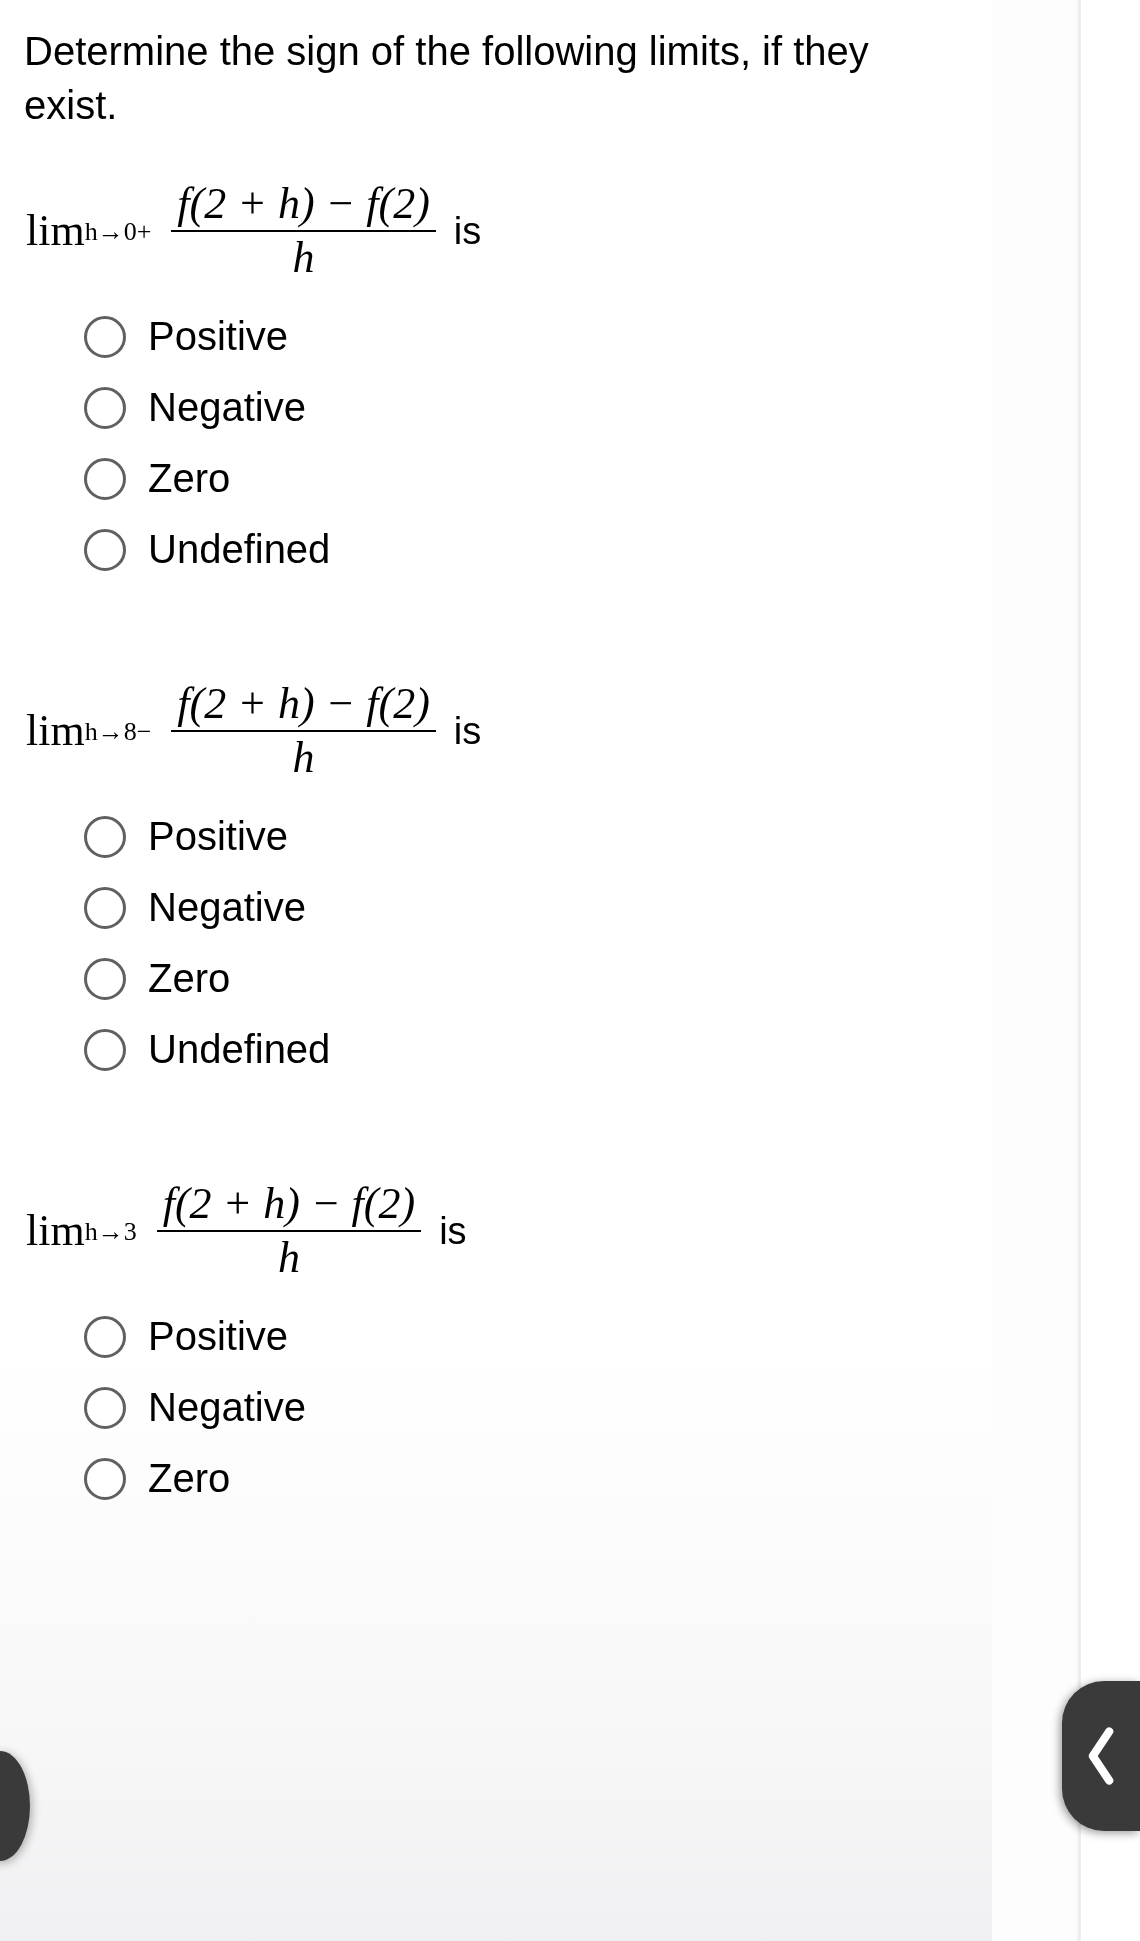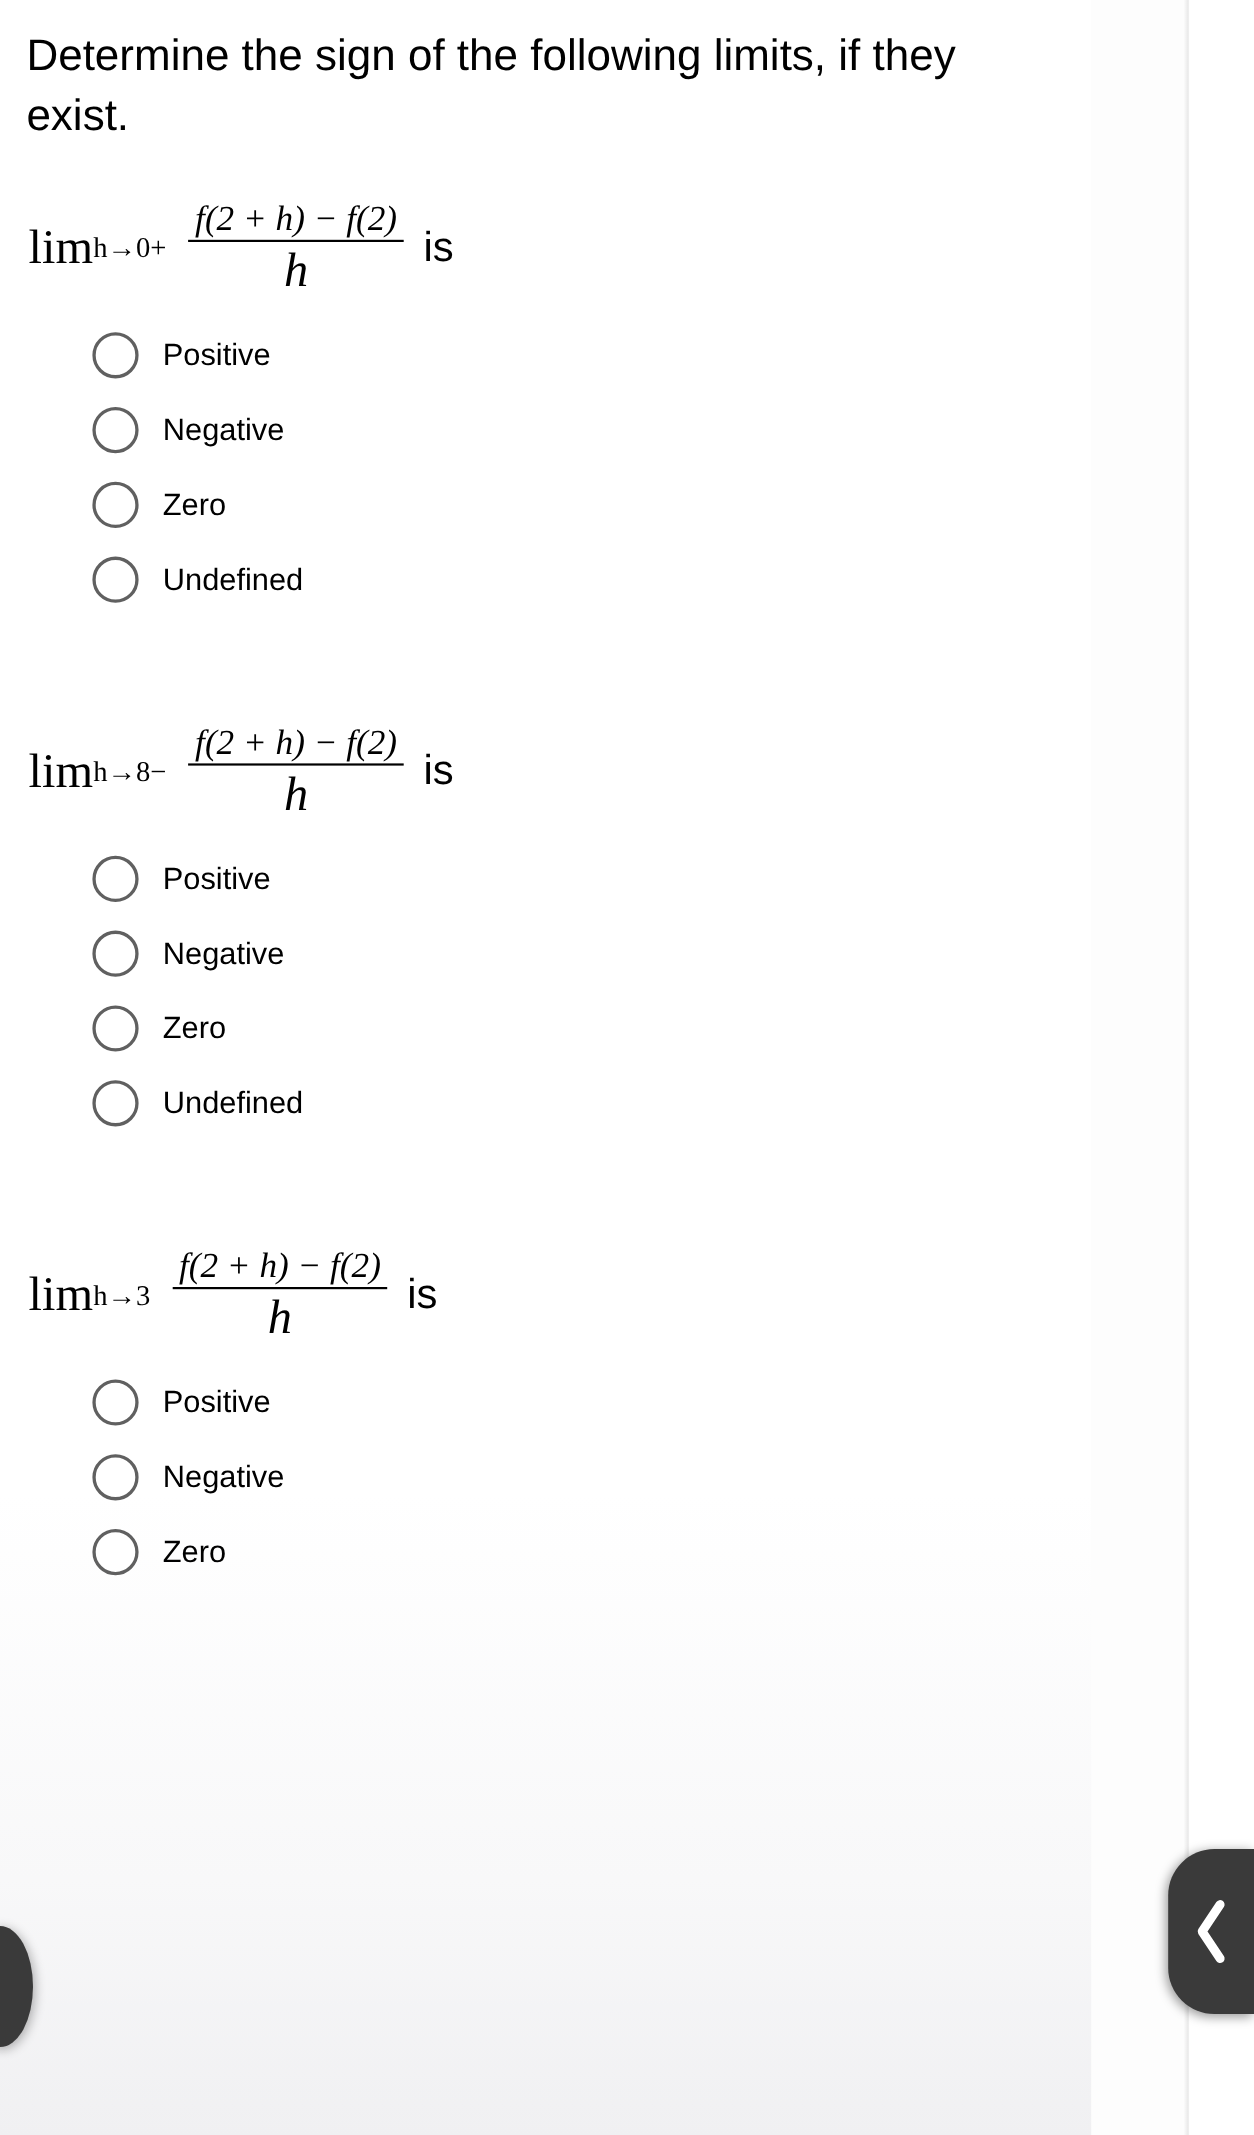--- a/index.html
+++ b/index.html
@@ -56,21 +56,21 @@
   }
   .lim-word { font-size: 44px; }
   .lim-sub { font-size: 26px; margin-top: 2px; }
   .frac {
     display: inline-flex;
     flex-direction: column;
     align-items: center;
     line-height: 1;
   }
   .frac .num {
-    font-size: 32px;
+    font-size: 44px;
     font-style: italic;
     padding: 0 6px 4px 6px;
     border-bottom: 2.5px solid #000;
     white-space: nowrap;
   }
   .frac .den {
     font-size: 44px;
     font-style: italic;
     padding-top: 4px;
   }
@@ -92,21 +92,21 @@
   .radio {
     width: 42px;
     height: 42px;
     border: 3.5px solid #606060;
     border-radius: 50%;
     margin-right: 22px;
     flex-shrink: 0;
     background: #fff;
   }
   .option-label {
-    font-size: 28px;
+    font-size: 40px;
   }
   .floating-tab {
     position: absolute;
     right: 0;
     bottom: 110px;
     width: 78px;
     height: 150px;
     background: #3a3a3a;
     border-top-left-radius: 42px;
     border-bottom-left-radius: 42px;

